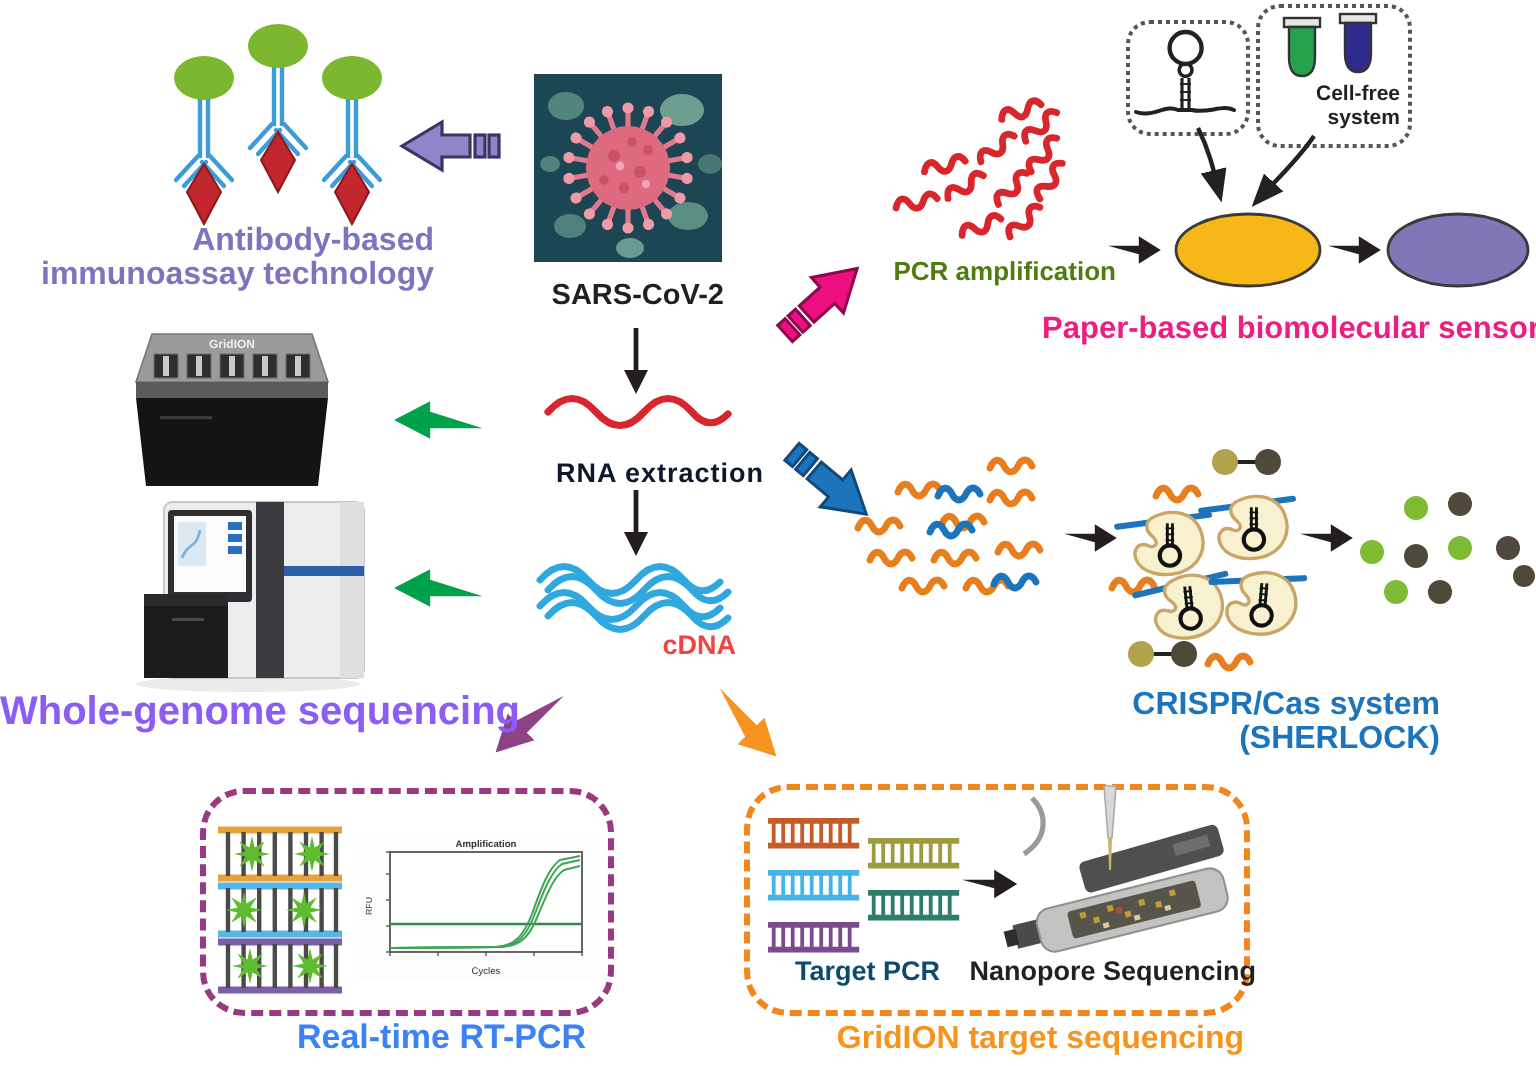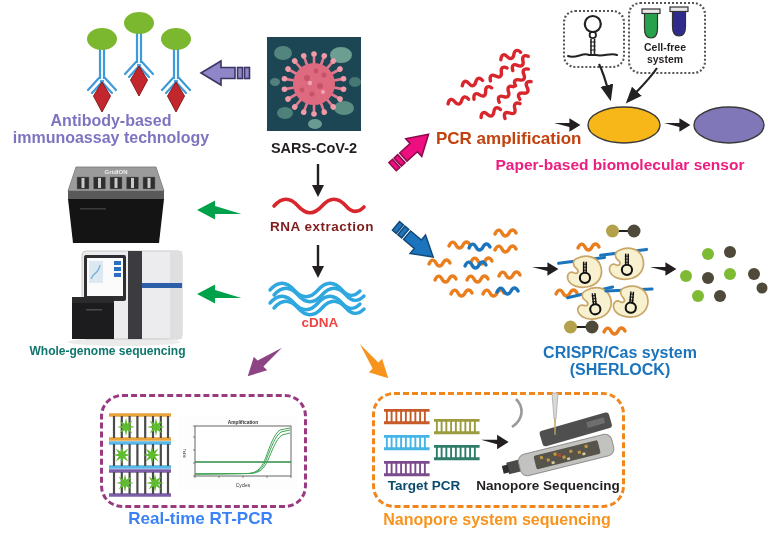--- a/index.html
+++ b/index.html
@@ -1,21 +1,21 @@
 <!DOCTYPE html>
 <html><head>
 <meta charset="utf-8">
 <style>
   html,body{margin:0;padding:0;background:#fff;}
   .canvas{
     position:relative;width:768px;height:534px;background:#ffffff;overflow:hidden;
     font-family:"Liberation Sans", sans-serif;
   }
   .abs{position:absolute;}
-  .lbl{position:absolute;font-weight:bold;text-align:center;line-height:1.12;white-space:nowrap;}
+  .lbl{position:absolute;font-weight:bold;text-align:right;line-height:1.12;white-space:nowrap;}
   .dashedbox{position:absolute;border-style:dashed;background:transparent;}
   .dotbox{position:absolute;border-style:dotted;border-color:#555;background:#fff;}
   svg{display:block;overflow:visible;}
 </style>
 </head>
 <body>
 
 <div class="canvas">
 
   <svg class="abs" style="width:0;height:0" aria-hidden="true">
@@ -162,21 +162,21 @@
   <div class="lbl" style="left:266px;top:140px;width:96px;font-size:14.5px;color:#231F20">SARS-CoV-2</div>
 
   <svg class="abs" style="left:310px;top:162px;width:16px;height:36px">
     <line x1="8" y1="2" x2="8" y2="25" stroke="#231F20" stroke-width="2.4"></line>
     <polygon points="2,23 14,23 8,35" fill="#231F20"></polygon>
   </svg>
 
   <svg class="abs" style="left:272px;top:196px;width:96px;height:22px;color:#D9262C">
     <use href="#wave" transform="translate(2,10)" stroke-width="3.6"></use>
   </svg>
-  <div class="lbl" style="left:262px;top:219px;width:120px;font-size:13.5px;color:#7f1d1d;letter-spacing:0.5px">RNA extraction</div>
+  <div class="lbl" style="left:262px;top:229px;width:120px;font-size:13.5px;color:#0f172a;letter-spacing:0.5px">RNA extraction</div>
 
   <svg class="abs" style="left:310px;top:243px;width:16px;height:36px">
     <line x1="8" y1="2" x2="8" y2="25" stroke="#231F20" stroke-width="2.4"></line>
     <polygon points="2,23 14,23 8,35" fill="#231F20"></polygon>
   </svg>
 
   <svg class="abs" style="left:268px;top:281px;width:100px;height:34px;color:#2FA8DF">
     <use href="#wave" transform="translate(2,9)" stroke-width="3.4"></use>
     <use href="#wave" transform="translate(6,14)" stroke-width="3.4"></use>
     <use href="#wave" transform="translate(2,22)" stroke-width="3.4"></use>
@@ -244,21 +244,21 @@
     <polygon points="14,56 56,56 56,92 14,92" fill="#1C1C1E"></polygon>
     <rect x="28" y="62" width="16" height="1.5" fill="#4A4A4A"></rect>
   </svg>
 
   <svg class="abs" style="left:198px;top:282px;width:46px;height:24px;color:#00A14B">
     <g transform="translate(22,12) scale(0.82) rotate(180)">
         <use href="#arrSolid"></use>
       </g>
   </svg>
 
-  <div class="lbl" style="left:0px;top:345px;width:215px;font-size:12px;color:#0f766e">Whole-genome sequencing</div>
+  <div class="lbl" style="left:0px;top:345px;width:215px;font-size:20px;color:#8b5cf6">Whole-genome sequencing</div>
 
   <div class="dotbox" style="left:563px;top:10px;width:58px;height:54px;border-width:2px;border-radius:12px"></div>
   <svg class="abs" style="left:563px;top:10px;width:58px;height:54px">
     <path d="M5,46 C13,49 20,42 26,45 L33,45 C41,47 48,42 54,45" stroke="#222" stroke-width="2" fill="none" stroke-linecap="round"></path>
     <line x1="28" y1="45" x2="28" y2="29" stroke="#222" stroke-width="1.6"></line>
     <line x1="31.5" y1="45" x2="31.5" y2="29" stroke="#222" stroke-width="1.6"></line>
     <line x1="27" y1="32" x2="32.5" y2="32" stroke="#222" stroke-width="1"></line>
     <line x1="27" y1="36" x2="32.5" y2="36" stroke="#222" stroke-width="1"></line>
     <line x1="27" y1="40" x2="32.5" y2="40" stroke="#222" stroke-width="1"></line>
     <circle cx="29.8" cy="25" r="3.2" fill="#fff" stroke="#222" stroke-width="1.8"></circle>
@@ -288,21 +288,21 @@
     <use href="#sq" transform="translate(18,28) rotate(-12)"></use>
     <use href="#sq" transform="translate(44,24) rotate(-35)"></use>
     <use href="#sq" transform="translate(68,30) rotate(-50)"></use>
     <use href="#sq" transform="translate(4,46) rotate(-10)"></use>
     <use href="#sq" transform="translate(28,42) rotate(-30)"></use>
     <use href="#sq" transform="translate(52,46) rotate(-45)"></use>
     <use href="#sq" transform="translate(72,44) rotate(-55)"></use>
     <use href="#sq" transform="translate(36,60) rotate(-20)"></use>
     <use href="#sq" transform="translate(58,62) rotate(-42)"></use>
   </svg>
-  <div class="lbl" style="left:436px;top:129px;width:122px;font-size:17px;color:#c2410c">PCR amplification</div>
+  <div class="lbl" style="left:436px;top:129px;width:122px;font-size:13px;color:#4d7c0f">PCR amplification</div>
 
   <svg class="abs" style="left:552px;top:118px;width:30px;height:14px">
     <use href="#arrSm" transform="translate(2,7) scale(1.1)"></use>
   </svg>
   <svg class="abs" style="left:586px;top:105px;width:76px;height:40px">
     <ellipse cx="38" cy="20" rx="36" ry="18" fill="#F7B718" stroke="#3A3A3A" stroke-width="1.4"></ellipse>
   </svg>
   <svg class="abs" style="left:662px;top:118px;width:30px;height:14px">
     <use href="#arrSm" transform="translate(2,7) scale(1.1)"></use>
   </svg>
@@ -478,15 +478,15 @@
           <rect x="66" y="66" width="3" height="2.5" fill="#D9CDA0"></rect>
         <rect x="82" y="65" width="3" height="2.5" fill="#D9CDA0"></rect>
       </g>
     </g>
     <polygon points="52,0 58,0 56,26 54,26" fill="#D8D8D8" stroke="#AAA" stroke-width="0.8"></polygon>
     <polygon points="54,26 56,26 55.5,42 54.5,42" fill="#C9B36A"></polygon>
   </svg>
 
   <div class="lbl" style="left:378px;top:478px;width:92px;font-size:13.5px;color:#0c4a6e">Target PCR</div>
   <div class="lbl" style="left:468px;top:478px;width:160px;font-size:13.5px;color:#231F20">Nanopore Sequencing</div>
-  <div class="lbl" style="left:372px;top:511px;width:250px;font-size:16px;color:#F7941D">Nanopore system sequencing</div>
+  <div class="lbl" style="left:372px;top:511px;width:250px;font-size:16px;color:#F7941D">GridION target sequencing</div>
 
 </div>
 
 </body></html>

